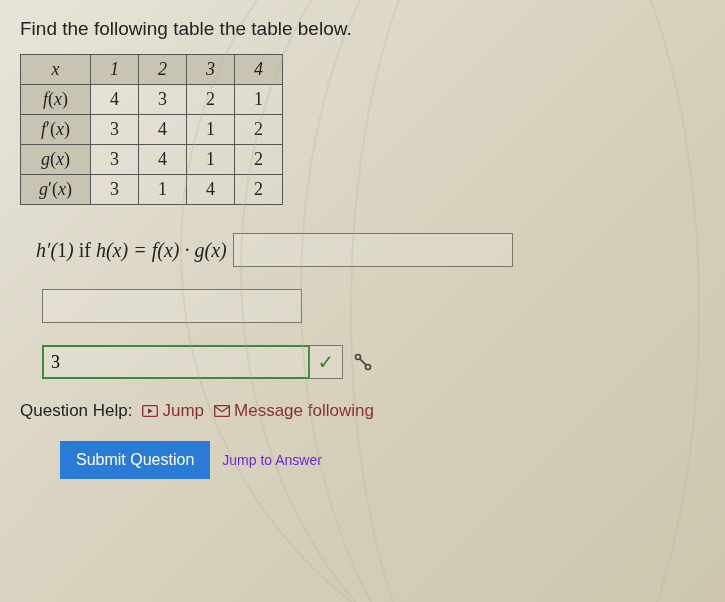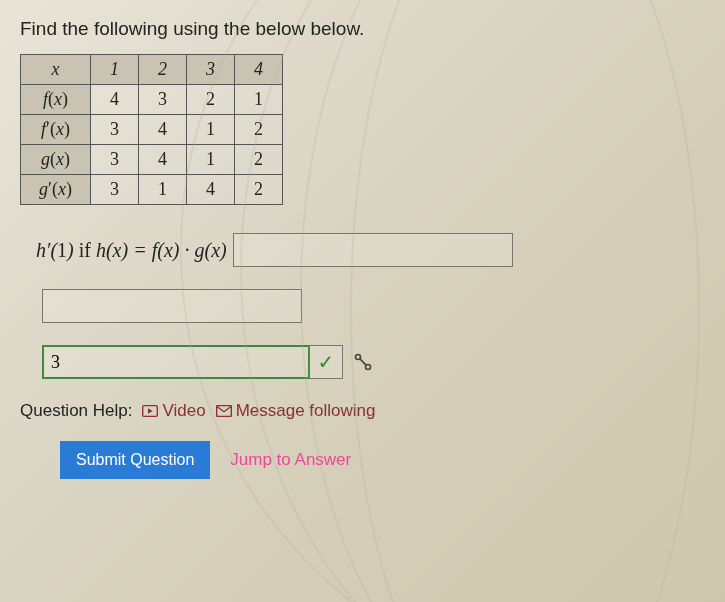--- a/index.html
+++ b/index.html
@@ -51,39 +51,39 @@
     color: #2e8b2e; font-size: 20px;
   }
   .propagate {
     width: 28px; height: 34px; display: inline-flex; align-items: center; justify-content: center;
     margin-left: 6px;
   }
   .propagate svg { width: 20px; height: 20px; }
   .help { font-family: Arial, Helvetica, sans-serif; font-size: 17px; margin-top: 18px; display: flex; align-items: center; gap: 10px; }
   .help .icon { display: inline-flex; align-items: center; gap: 4px; color: #8a3030; }
   .help .icon svg { width: 16px; height: 14px; }
-  .buttons { margin-top: 20px; display: flex; gap: 20px; align-items: center; padding-left: 40px; }
+  .buttons { margin-top: 20px; display: flex; gap: 12px; align-items: center; padding-left: 40px; }
   button.submit {
     background: #2a7bd6; color: #fff; border: none;
     font-family: Arial, Helvetica, sans-serif; font-size: 16px;
     padding: 10px 16px; cursor: pointer;
   }
-  .jump { font-family: Arial, Helvetica, sans-serif; font-size: 17px; color: #ec4899; cursor: pointer; }
+  .jump { font-family: Arial, Helvetica, sans-serif; font-size: 14px; color: #6d28d9; cursor: pointer; }
   .fn { font-style: italic; }
   .rm { font-style: normal; }
 </style>
 </head>
 <body>
 
 <div class="bg-arc" style="width:900px;height:900px;top:-200px;left:180px;"></div>
 <div class="bg-arc" style="width:700px;height:900px;top:-180px;left:240px;"></div>
 <div class="bg-arc" style="width:500px;height:900px;top:-160px;left:300px;"></div>
 <div class="bg-arc" style="width:350px;height:900px;top:-140px;left:350px;"></div>
 
-<div class="prompt">Find the following using the below below.</div>
+<div class="prompt">Find the following table the table below.</div>
 
 <table class="data">
   <tbody>
       <tr>
     <td class="hd"><span class="fn">x</span></td>
     <td class="hd">1</td>
     <td class="hd">2</td>
     <td class="hd">3</td>
     <td class="hd">4</td>
   </tr>
@@ -141,21 +141,21 @@
   </span>
 </div>
 
 <div class="help">
   <span>Question Help:</span>
   <span class="icon">
     <svg viewBox="0 0 24 18">
         <rect x="1" y="1" width="22" height="16" rx="2" fill="none" stroke="#8a3030" stroke-width="2"></rect>
         <path d="M9 5 L16 9 L9 13 Z" fill="#8a3030"></path>
       </svg>
-    <span>Video</span>
+    <span>Jump</span>
   </span>
   <span class="icon">
     <svg viewBox="0 0 24 18">
         <rect x="1" y="1" width="22" height="16" rx="1" fill="none" stroke="#8a3030" stroke-width="2"></rect>
         <path d="M1 2 L12 10 L23 2" fill="none" stroke="#8a3030" stroke-width="2"></path>
       </svg>
     <span>Message following</span>
   </span>
 </div>
 

